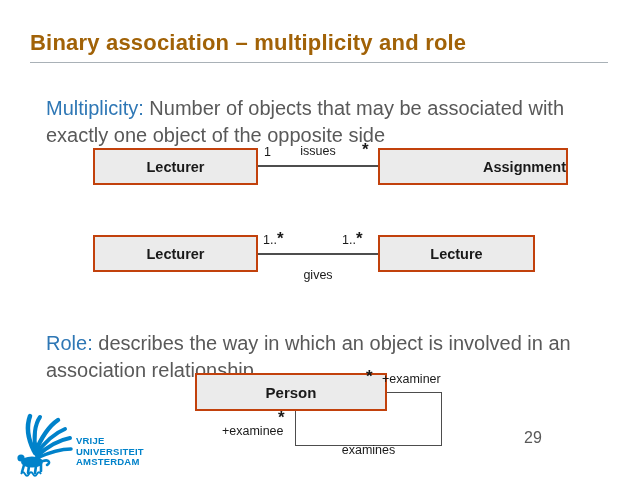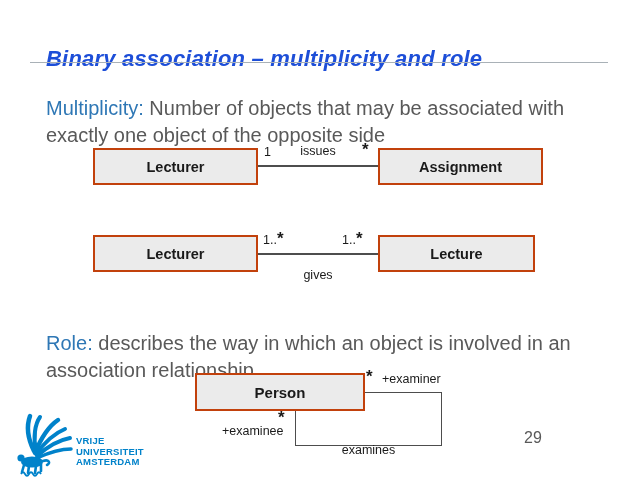--- a/index.html
+++ b/index.html
@@ -2,24 +2,23 @@
 <html><head>
 <meta charset="utf-8">
 <style>
   html,body{margin:0;padding:0;background:#888;}
   .slide{
     position:relative;width:638px;height:478px;margin:0 auto;
     background:#ffffff;overflow:hidden;
     font-family:"Liberation Sans","DejaVu Sans",sans-serif;
   }
   .slide-title{
-    position:absolute;left:30px;top:30px;margin:16px;
+    position:absolute;left:30px;top:30px;margin:0;
     font-size:22px;font-weight:bold;letter-spacing:.2px;
-    color:#1d4ed8;
-    font-style:italic;
+    color:#a16207;
   }
   .title-rule{
     position:absolute;left:30px;top:62px;width:578px;height:1px;
     background:#a9b1b7;
   }
   .para{
     position:absolute;left:30px;width:552px;margin:16px;
     font-size:20px;line-height:27px;color:#595959;
   }
   .para .term{color:#2e77b5;}
@@ -63,42 +62,42 @@
 
   <h1 class="slide-title">Binary association – multiplicity and role</h1>
   <div class="title-rule"></div>
 
   <p class="para para-multiplicity"><span class="term">Multiplicity:</span><span> Number of objects that may be associated with exactly one object of the opposite side</span></p>
 
   <div class="assoc-line" style="left:256px;top:165px;width:124px;"></div>
   <div class="uml-box" style="left:93px;top:148px;width:165px;height:37px;">
     <span>Lecturer</span>
   </div>
-  <div class="uml-box" style="left:378px;top:148px;width:165px;height:37px;">
+  <div class="uml-box" style="left:378px;top:148px;width:190px;height:37px;justify-content:flex-end;">
     <span>Assignment</span>
   </div>
   <div class="dlabel" style="left:264px;top:145px;"><span>1</span><span class="star"></span></div>
   <div class="dlabel center-label" style="left:256px;top:144px;width:124px;">issues</div>
   <div class="star-label" style="left:362px;top:144px;">*</div>
 
   <div class="assoc-line" style="left:256px;top:253px;width:124px;"></div>
   <div class="uml-box" style="left:93px;top:235px;width:165px;height:37px;">
     <span>Lecturer</span>
   </div>
   <div class="uml-box" style="left:378px;top:235px;width:157px;height:37px;">
     <span>Lecture</span>
   </div>
   <div class="dlabel" style="left:263px;top:233px;"><span>1..</span><span class="star">*</span></div>
   <div class="dlabel center-label" style="left:256px;top:232px;width:124px;margin-top:36px;">gives</div>
   <div class="dlabel" style="left:342px;top:233px;"><span>1..</span><span class="star">*</span></div>
 
   <p class="para para-role"><span class="term">Role:</span><span> describes the way in which an object is involved in an association relationship</span></p>
 
   <div class="assoc-loop" style="left:295px;top:392px;width:147px;height:54px;"></div>
-  <div class="uml-box" style="left:195px;top:373px;width:170px;height:38px;font-size:15px;">
+  <div class="uml-box" style="left:195px;top:373px;width:192px;height:38px;font-size:15px;">
     <span>Person</span>
   </div>
   <div class="star-label" style="left:366px;top:371px;">*</div>
   <div class="dlabel" style="left:382px;top:372px;">+examiner</div>
   <div class="star-label" style="left:278px;top:412px;">*</div>
   <div class="dlabel" style="left:222px;top:424px;">+examinee</div>
   <div class="dlabel center-label" style="left:295px;top:443px;width:147px;">examines</div>
 
   <div class="page-number">29</div>
 

